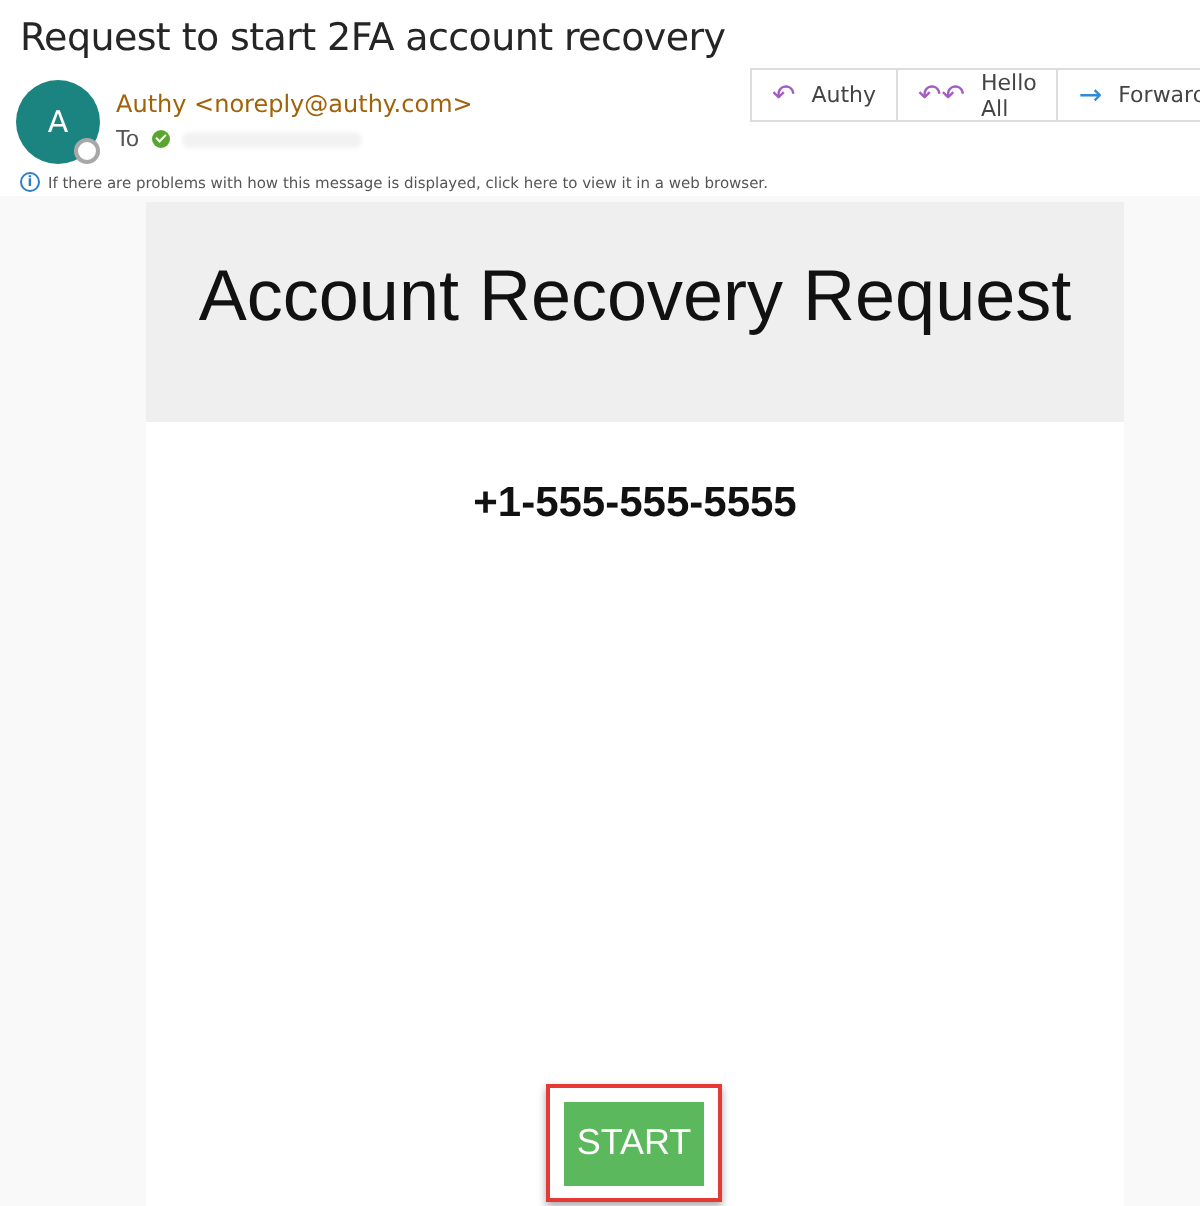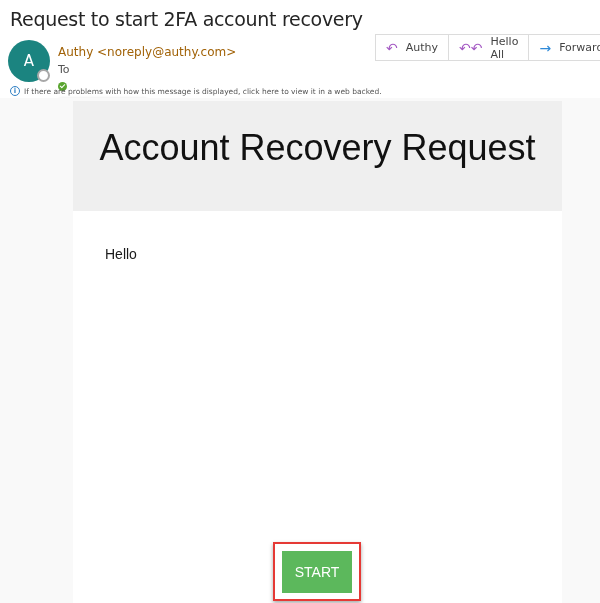--- a/index.html
+++ b/index.html
@@ -5,21 +5,21 @@
   * { box-sizing: border-box; margin: 0; padding: 0; }
   html, body { width: 600px; height: 603px; overflow: hidden; background: #ffffff; }
   body { font-family: "Liberation Sans", sans-serif; color: #222; position: relative; }
 
   .subject { position: absolute; left: 10px; top: 8px; font-size: 19px; color: #252525; font-family: "DejaVu Sans", sans-serif; letter-spacing: -0.3px; }
 
   .avatar { position: absolute; left: 8px; top: 40px; width: 42px; height: 42px; border-radius: 50%; background: #1b8480; color: #fff; font-size: 15px; display: flex; align-items: center; justify-content: center; font-family: "DejaVu Sans", sans-serif; }
   .presence { position: absolute; left: 37px; top: 69px; width: 13px; height: 13px; border-radius: 50%; background: #fff; border: 2px solid #a8a8a8; }
 
   .sender { position: absolute; left: 58px; top: 45px; font-size: 12px; color: #a16207; font-family: "DejaVu Sans", sans-serif; }
-  .to-row { position: absolute; left: 58px; top: 63px; font-size: 11px; color: #555; display: flex; gap: 6px; font-family: "DejaVu Sans", sans-serif; flex-direction: column; }
+  .to-row { position: absolute; left: 58px; top: 63px; font-size: 11px; color: #555; display: flex; align-items: center; gap: 6px; font-family: "DejaVu Sans", sans-serif; }
   .to-check { width: 9px; height: 9px; border-radius: 50%; background: #5aa530; display: inline-block; position: relative; }
   .to-check::after { content: ""; position: absolute; left: 2px; top: 2px; width: 4px; height: 2px; border-left: 1.5px solid #fff; border-bottom: 1.5px solid #fff; transform: rotate(-45deg); }
   .to-blur { width: 90px; height: 8px; background: #f2f2f2; border-radius: 4px; filter: blur(1px); }
 
   .actions { position: absolute; left: 375px; top: 34px; display: flex; border: 1px solid #dcdcdc; height: 27px; background: #fff; }
   .action { display: flex; align-items: center; gap: 8px; padding: 0 10px; font-size: 11px; color: #444; border-right: 1px solid #dcdcdc; cursor: pointer; font-family: "DejaVu Sans", sans-serif; }
   .action:last-child { border-right: none; }
   .action .ico { font-size: 14px; line-height: 1; }
   .ico-reply { color: #a55bc4; }
   .ico-forward { color: #2f8ad8; }
@@ -30,21 +30,21 @@
   .canvas { position: absolute; left: 0; top: 98px; width: 600px; height: 505px; background: #f9f9f9; }
   .card { position: absolute; left: 73px; top: 101px; width: 489px; height: 502px; background: #ffffff; }
   .card-header { height: 110px; background: #efefef; display: flex; justify-content: center; padding-top: 26px; }
   .card-title { font-size: 36px; color: #111; font-family: "Liberation Sans", sans-serif; }
 
   .card-body { padding: 33px 32px 0 32px; font-size: 14px; line-height: 20px; color: #1a1a1a; }
   .card-body p { margin-bottom: 19px; }
   .phone { text-align: center; font-size: 21px; font-weight: bold; color: #111; margin: -4px 0 18px 0; line-height: 24px; }
 
   .start-wrap { position: absolute; left: 273px; top: 542px; width: 88px; height: 59px; border: 2px solid #e53935; box-shadow: 0 2px 4px rgba(0,0,0,0.35); display: flex; align-items: center; justify-content: center; background: #fff; }
-  .start-btn { width: 70px; height: 42px; background: #5cb85c; color: #fff; font-size: 14px; display: flex; align-items: center; justify-content: center; cursor: pointer; font-family: "Liberation Sans", sans-serif; }
+  .start-btn { width: 70px; height: 42px; background: #5cb85c; color: #fff; font-size: 18px; display: flex; align-items: center; justify-content: center; cursor: pointer; font-family: "Liberation Sans", sans-serif; }
 </style>
 </head>
 <body>
 
 <div class="subject">Request to start 2FA account recovery</div>
 
 <div class="avatar">
   <span>A</span>
 </div>
 <div class="presence"></div>
@@ -66,29 +66,29 @@
     <span>Hello All</span>
   </div>
   <div class="action">
     <span class="ico ico-forward">→</span>
     <span>Forward</span>
   </div>
 </div>
 
 <div class="infobar">
   <span class="info-icon">i</span>
-  <span>If there are problems with how this message is displayed, click here to view it in a web backed.</span>
+  <span>If there are problems with how this message is displayed, click here to view it in a web browser.</span>
 </div>
 
 <div class="canvas"></div>
 
 <div class="card">
   <div class="card-header">
     <div class="card-title">Account Recovery Request</div>
   </div>
   <div class="card-body">
-    <p>Hello</p>
+    <div class="phone">+1-555-555-5555</div>
   </div>
 </div>
 
 <div class="start-wrap">
   <div class="start-btn">START</div>
 </div>
 
 </body></html>

